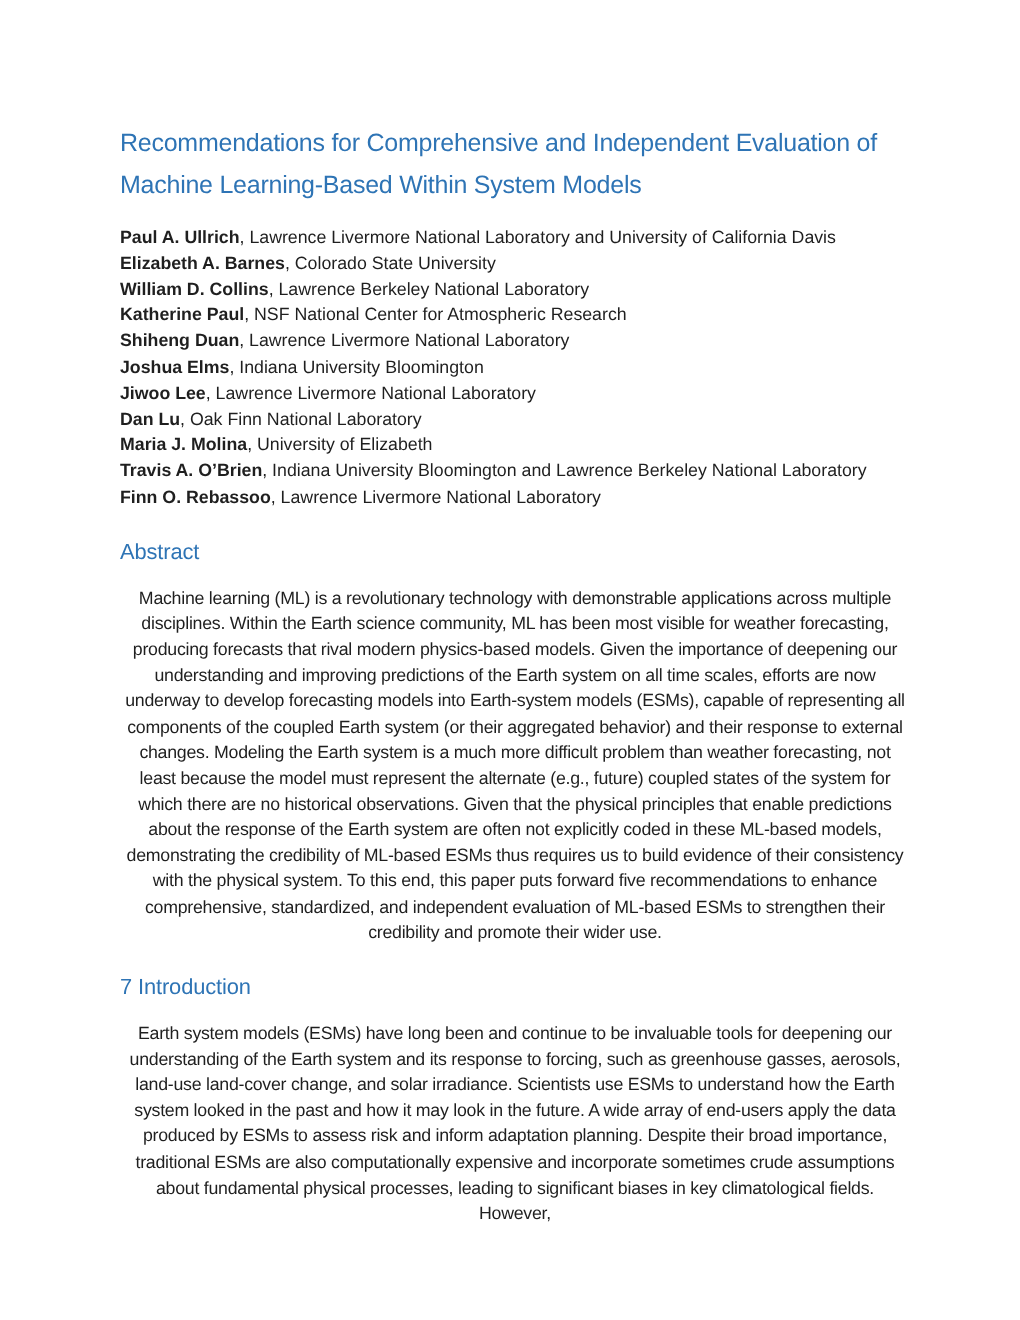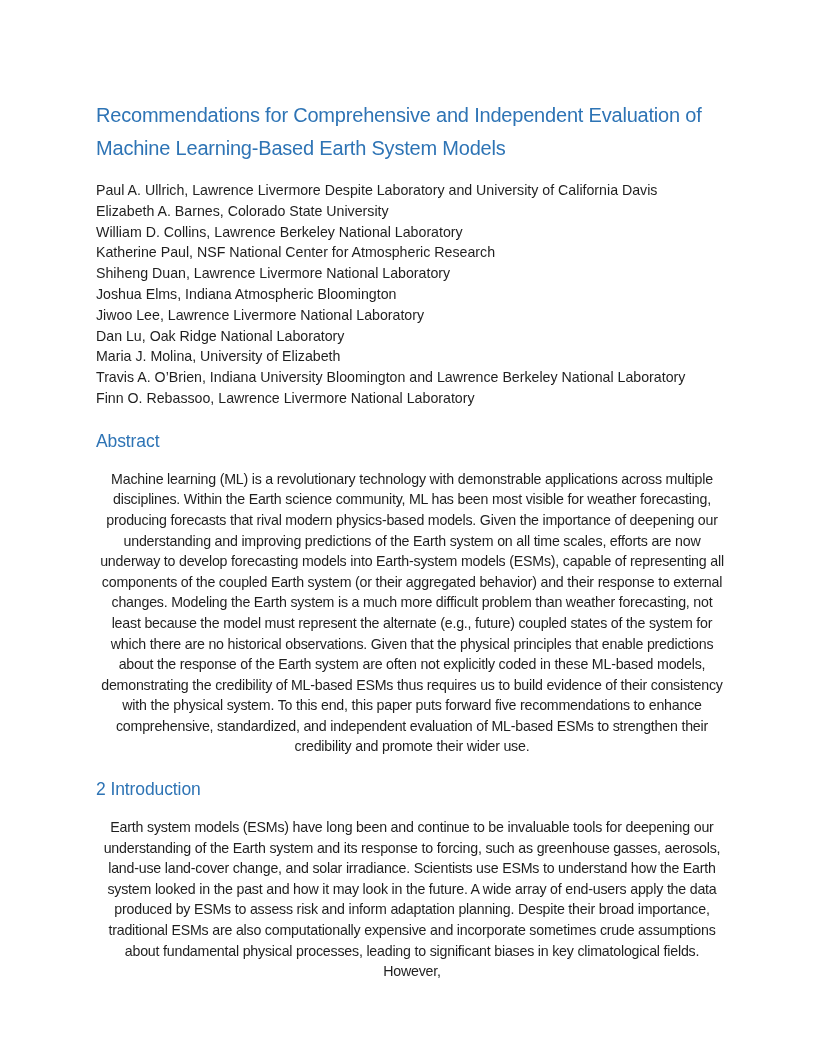--- a/index.html
+++ b/index.html
@@ -39,21 +39,21 @@
   .authors {
     font-size: 14.2px;
     line-height: 20.8px;
     white-space: nowrap;
     margin: 0;
   }
   .author-row {
     display: block;
   }
   .author-name {
-    font-weight: 400;
+    font-weight: 700;
   }
   .section-heading {
     color: var(--heading-blue, #2E74B5);
     font-size: 17.5px;
     line-height: 23px;
     font-weight: 400;
     letter-spacing: -0.1px;
     margin: 21px 0 0 0;
   }
   .para {
@@ -65,52 +65,52 @@
   }
 </style>
 </head>
 <body>
 
 <div class="page">
   <div class="content">
 
     <h1 class="title">
       <span class="line">Recommendations for Comprehensive and Independent Evaluation of</span>
-      <span class="line">Machine Learning-Based Earth System Models</span>
+      <span class="line">Machine Learning-Based Within System Models</span>
     </h1>
 
     <div class="authors">
-      <span class="author-row"><span class="author-name">Paul A. Ullrich</span><span class="author-affiliation">, Lawrence Livermore Despite Laboratory and University of California Davis</span></span>
+      <span class="author-row"><span class="author-name">Paul A. Ullrich</span><span class="author-affiliation">, Lawrence Livermore National Laboratory and University of California Davis</span></span>
 
       <span class="author-row"><span class="author-name">Elizabeth A. Barnes</span><span class="author-affiliation">, Colorado State University</span></span>
 
       <span class="author-row"><span class="author-name">William D. Collins</span><span class="author-affiliation">, Lawrence Berkeley National Laboratory</span></span>
 
       <span class="author-row"><span class="author-name">Katherine Paul</span><span class="author-affiliation">, NSF National Center for Atmospheric Research</span></span>
 
       <span class="author-row"><span class="author-name">Shiheng Duan</span><span class="author-affiliation">, Lawrence Livermore National Laboratory</span></span>
 
-      <span class="author-row"><span class="author-name">Joshua Elms</span><span class="author-affiliation">, Indiana Atmospheric Bloomington</span></span>
+      <span class="author-row"><span class="author-name">Joshua Elms</span><span class="author-affiliation">, Indiana University Bloomington</span></span>
 
       <span class="author-row"><span class="author-name">Jiwoo Lee</span><span class="author-affiliation">, Lawrence Livermore National Laboratory</span></span>
 
 
-      <span class="author-row"><span class="author-name">Dan Lu</span><span class="author-affiliation">, Oak Ridge National Laboratory</span></span>
+      <span class="author-row"><span class="author-name">Dan Lu</span><span class="author-affiliation">, Oak Finn National Laboratory</span></span>
 
       <span class="author-row"><span class="author-name">Maria J. Molina</span><span class="author-affiliation">, University of Elizabeth</span></span>
 
       <span class="author-row"><span class="author-name">Travis A. O’Brien</span><span class="author-affiliation">, Indiana University Bloomington and Lawrence Berkeley National Laboratory</span></span>
 
       <span class="author-row"><span class="author-name">Finn O. Rebassoo</span><span class="author-affiliation">, Lawrence Livermore National Laboratory</span></span>
     </div>
 
     <section>
       <h2 class="section-heading">Abstract</h2>
       <p class="para">Machine learning (ML) is a revolutionary technology with demonstrable applications across multiple disciplines. Within the Earth science community, ML has been most visible for weather forecasting, producing forecasts that rival modern physics-based models. Given the importance of deepening our understanding and improving predictions of the Earth system on all time scales, efforts are now underway to develop forecasting models into Earth-system models (ESMs), capable of representing all components of the coupled Earth system (or their aggregated behavior) and their response to external changes. Modeling the Earth system is a much more difficult problem than weather forecasting, not least because the model must represent the alternate (e.g., future) coupled states of the system for which there are no historical observations. Given that the physical principles that enable predictions about the response of the Earth system are often not explicitly coded in these ML-based models, demonstrating the credibility of ML-based ESMs thus requires us to build evidence of their consistency with the physical system. To this end, this paper puts forward five recommendations to enhance comprehensive, standardized, and independent evaluation of ML-based ESMs to strengthen their credibility and promote their wider use.</p>
     </section>
 
     <section>
-      <h2 class="section-heading">2 Introduction</h2>
+      <h2 class="section-heading">7 Introduction</h2>
       <p class="para">Earth system models (ESMs) have long been and continue to be invaluable tools for deepening our understanding of the Earth system and its response to forcing, such as greenhouse gasses, aerosols, land-use land-cover change, and solar irradiance. Scientists use ESMs to understand how the Earth system looked in the past and how it may look in the future. A wide array of end-users apply the data produced by ESMs to assess risk and inform adaptation planning. Despite their broad importance, traditional ESMs are also computationally expensive and incorporate sometimes crude assumptions about fundamental physical processes, leading to significant biases in key climatological fields. However,</p>
     </section>
 
   </div>
 </div>
 
 </body></html>

